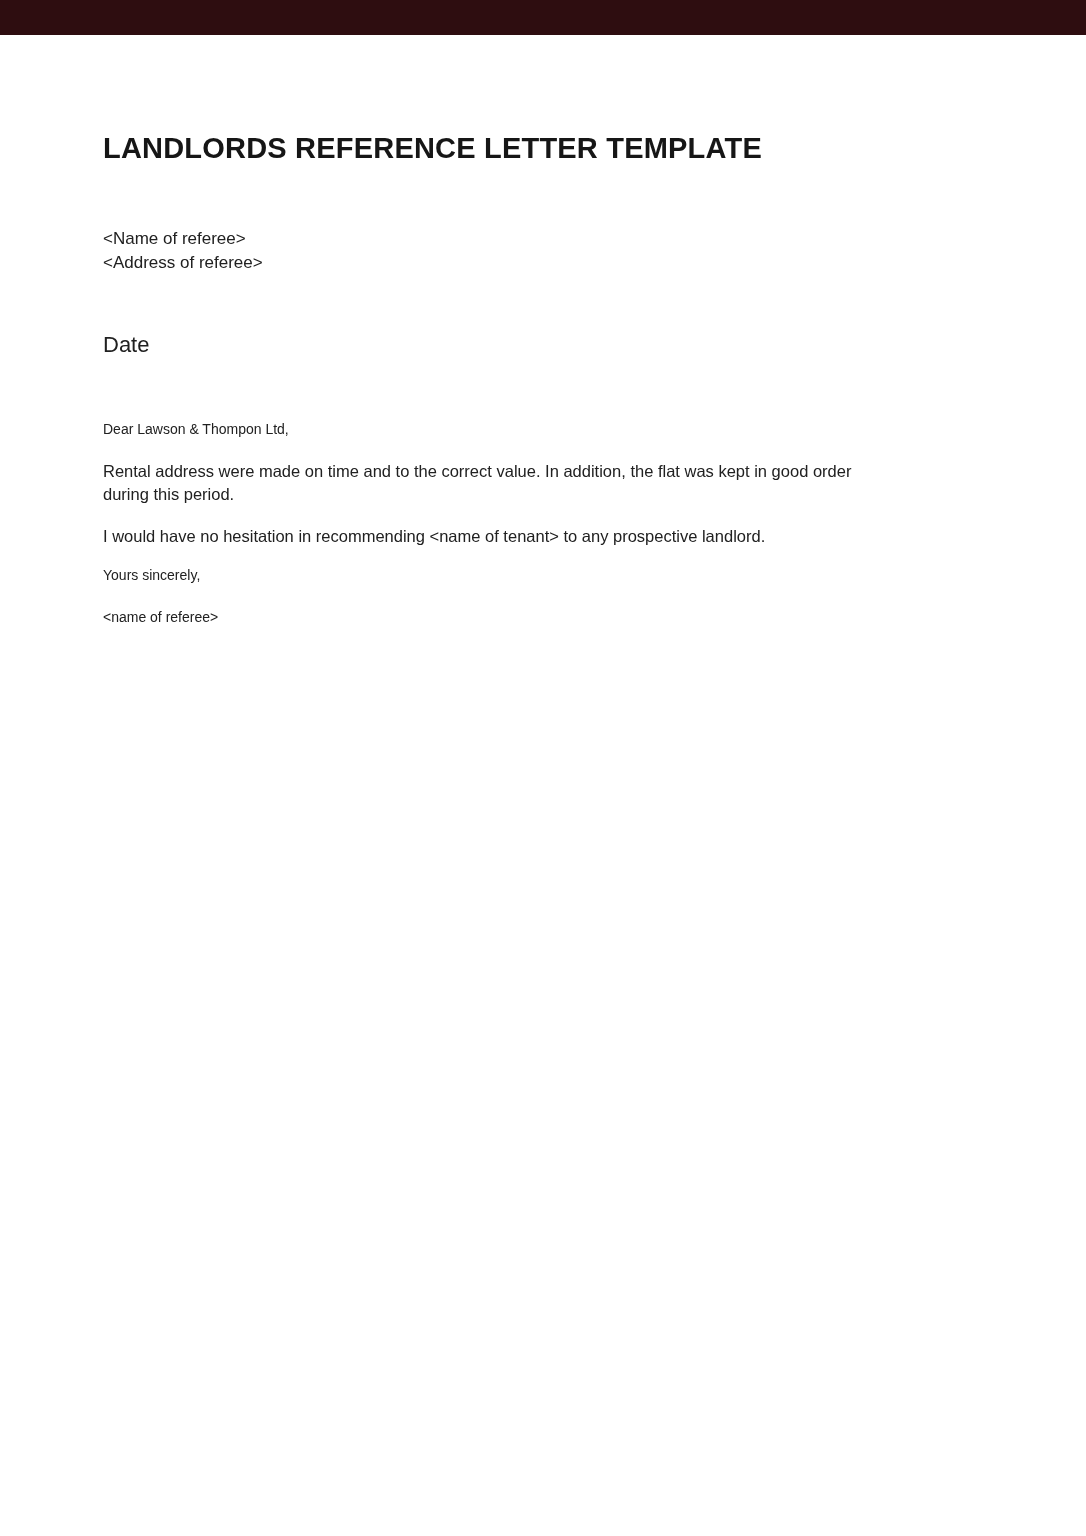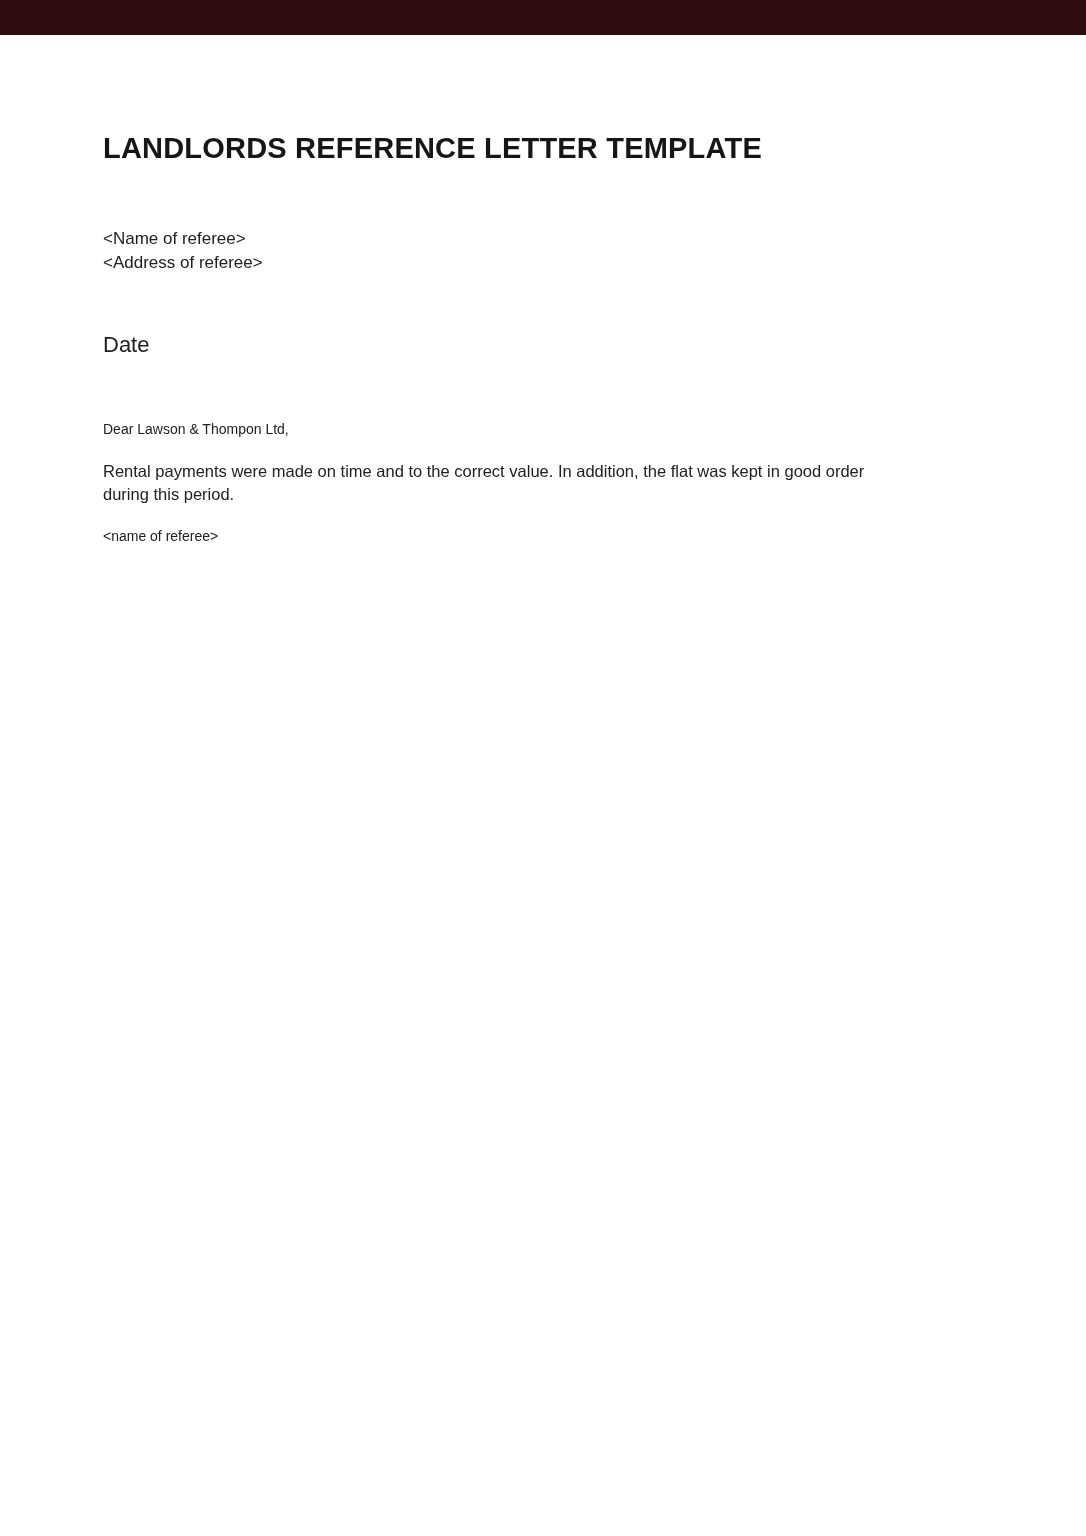--- a/index.html
+++ b/index.html
@@ -80,22 +80,24 @@
     <div>&lt;Name of referee&gt;</div>
     <div>&lt;Address of referee&gt;</div>
   </div>
 
   <div class="date-line">Date</div>
 
   <div class="letter-body">
     <div class="line greeting">Dear Lawson &amp; Thompon Ltd,</div>
 
 
-    <p class="para">Rental payments were made on time and to the correct value. In addition, the flat was kept in good order
+    <p class="para">Rental address were made on time and to the correct value. In addition, the flat was kept in good order
 during this period.</p>
 
+    <p class="para">I would have no hesitation in recommending &lt;name of tenant&gt; to any prospective landlord.</p>
 
 
+    <div class="line para closing">Yours sincerely,</div>
 
     <div class="line para signature">&lt;name of referee&gt;</div>
   </div>
 
 </div>
 
 </body></html>

